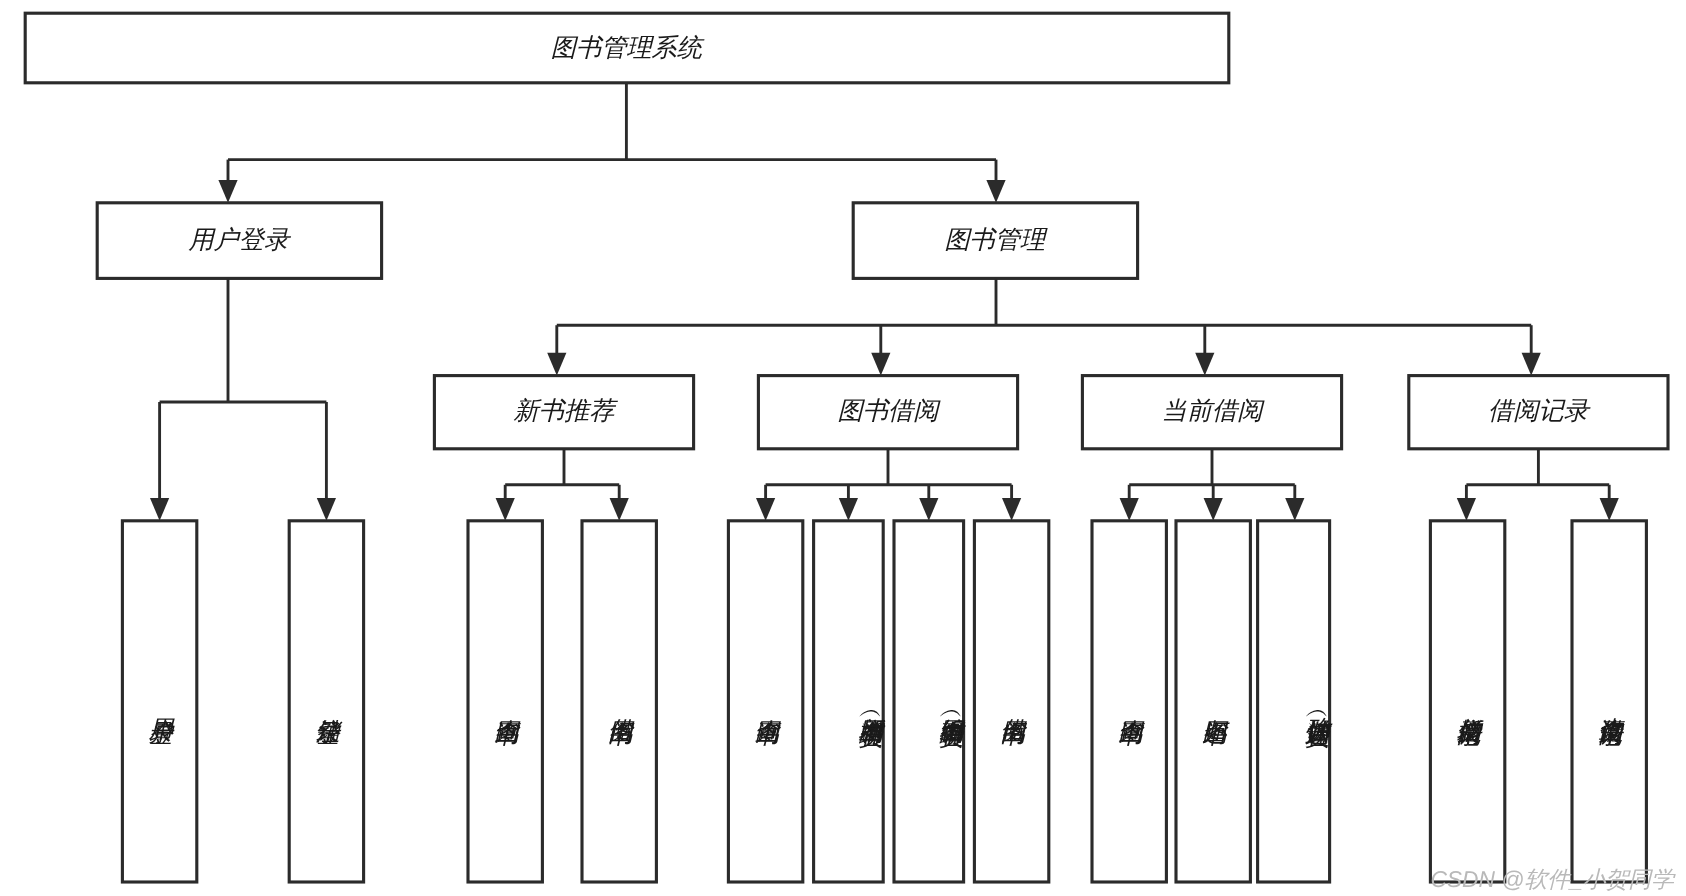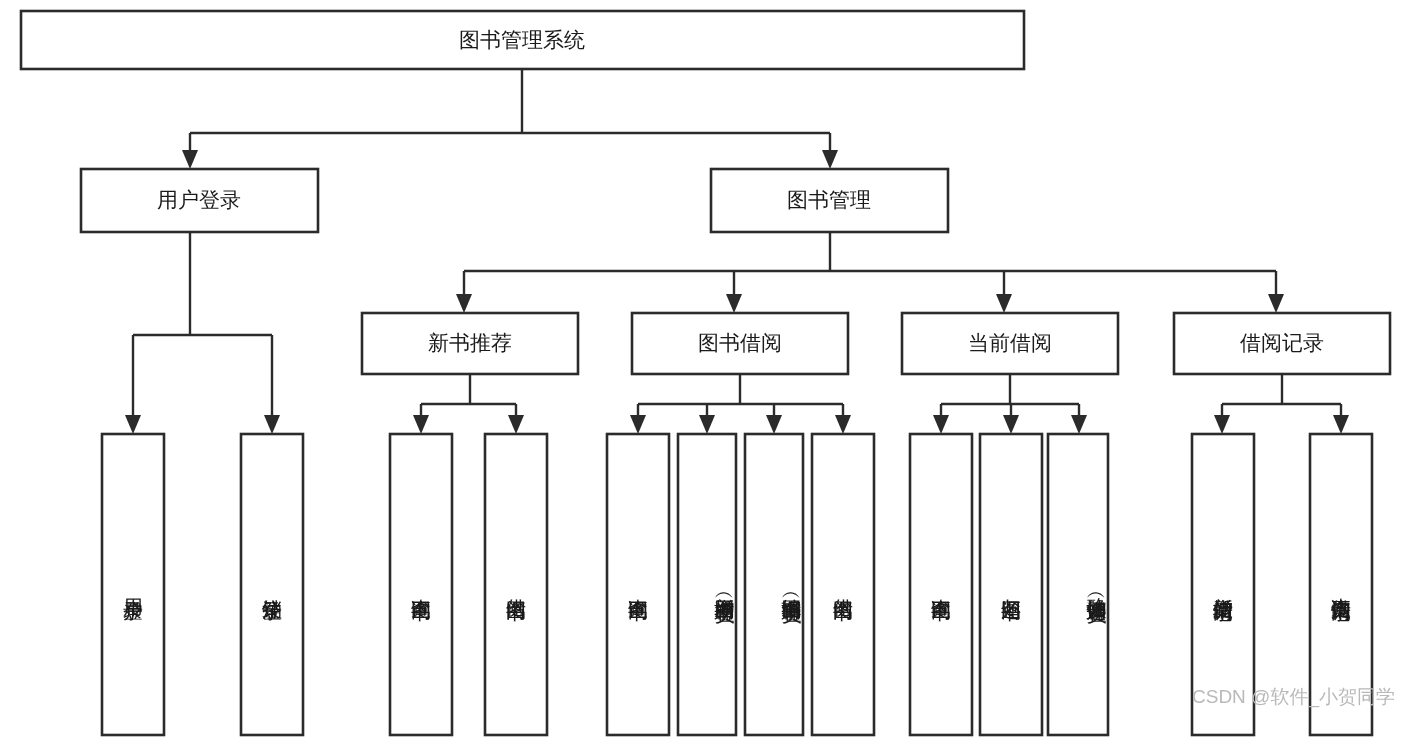--- a/index.html
+++ b/index.html
@@ -11,20 +11,21 @@
     width: 1405px;
     height: 747px;
     font-family: "Liberation Sans", "DejaVu Sans", sans-serif;
     overflow: hidden;
   }
   #diagram-root {
     position: relative;
     width: 1405px;
     height: 747px;
     background: #ffffff;
+    font-style: italic;
   }
   svg.diagram-canvas {
     position: absolute;
     left: 0;
     top: 0;
     width: 1405px;
     height: 747px;
   }
   .node-rect {
     fill: #ffffff;
@@ -203,15 +204,15 @@
   <div class="node-label-v top-aligned" style="left:745px; top:434px; width:58px; height:301px;">编辑图书（管理员）</div>
   <div class="node-label-v" style="left:812px; top:434px; width:62px; height:301px;">借阅图书</div>
 
   <div class="node-label-v" style="left:910px; top:434px; width:62px; height:301px;">查询图书</div>
   <div class="node-label-v" style="left:980px; top:434px; width:62px; height:301px;">归还图书</div>
   <div class="node-label-v top-aligned" style="left:1048px; top:434px; width:60px; height:301px;">确认归还（管理员）</div>
 
   <div class="node-label-v" style="left:1192px; top:434px; width:62px; height:301px;">新增借阅记录</div>
   <div class="node-label-v" style="left:1310px; top:434px; width:62px; height:301px;">查询借阅记录</div>
 
-  <div class="watermark" style="left:1192px; top:684px;">CSDN @软件_小贺同学</div>
+  <div class="watermark" style="left:1192px; top:720px;">CSDN @软件_小贺同学</div>
 
 </div>
 
 </body></html>

